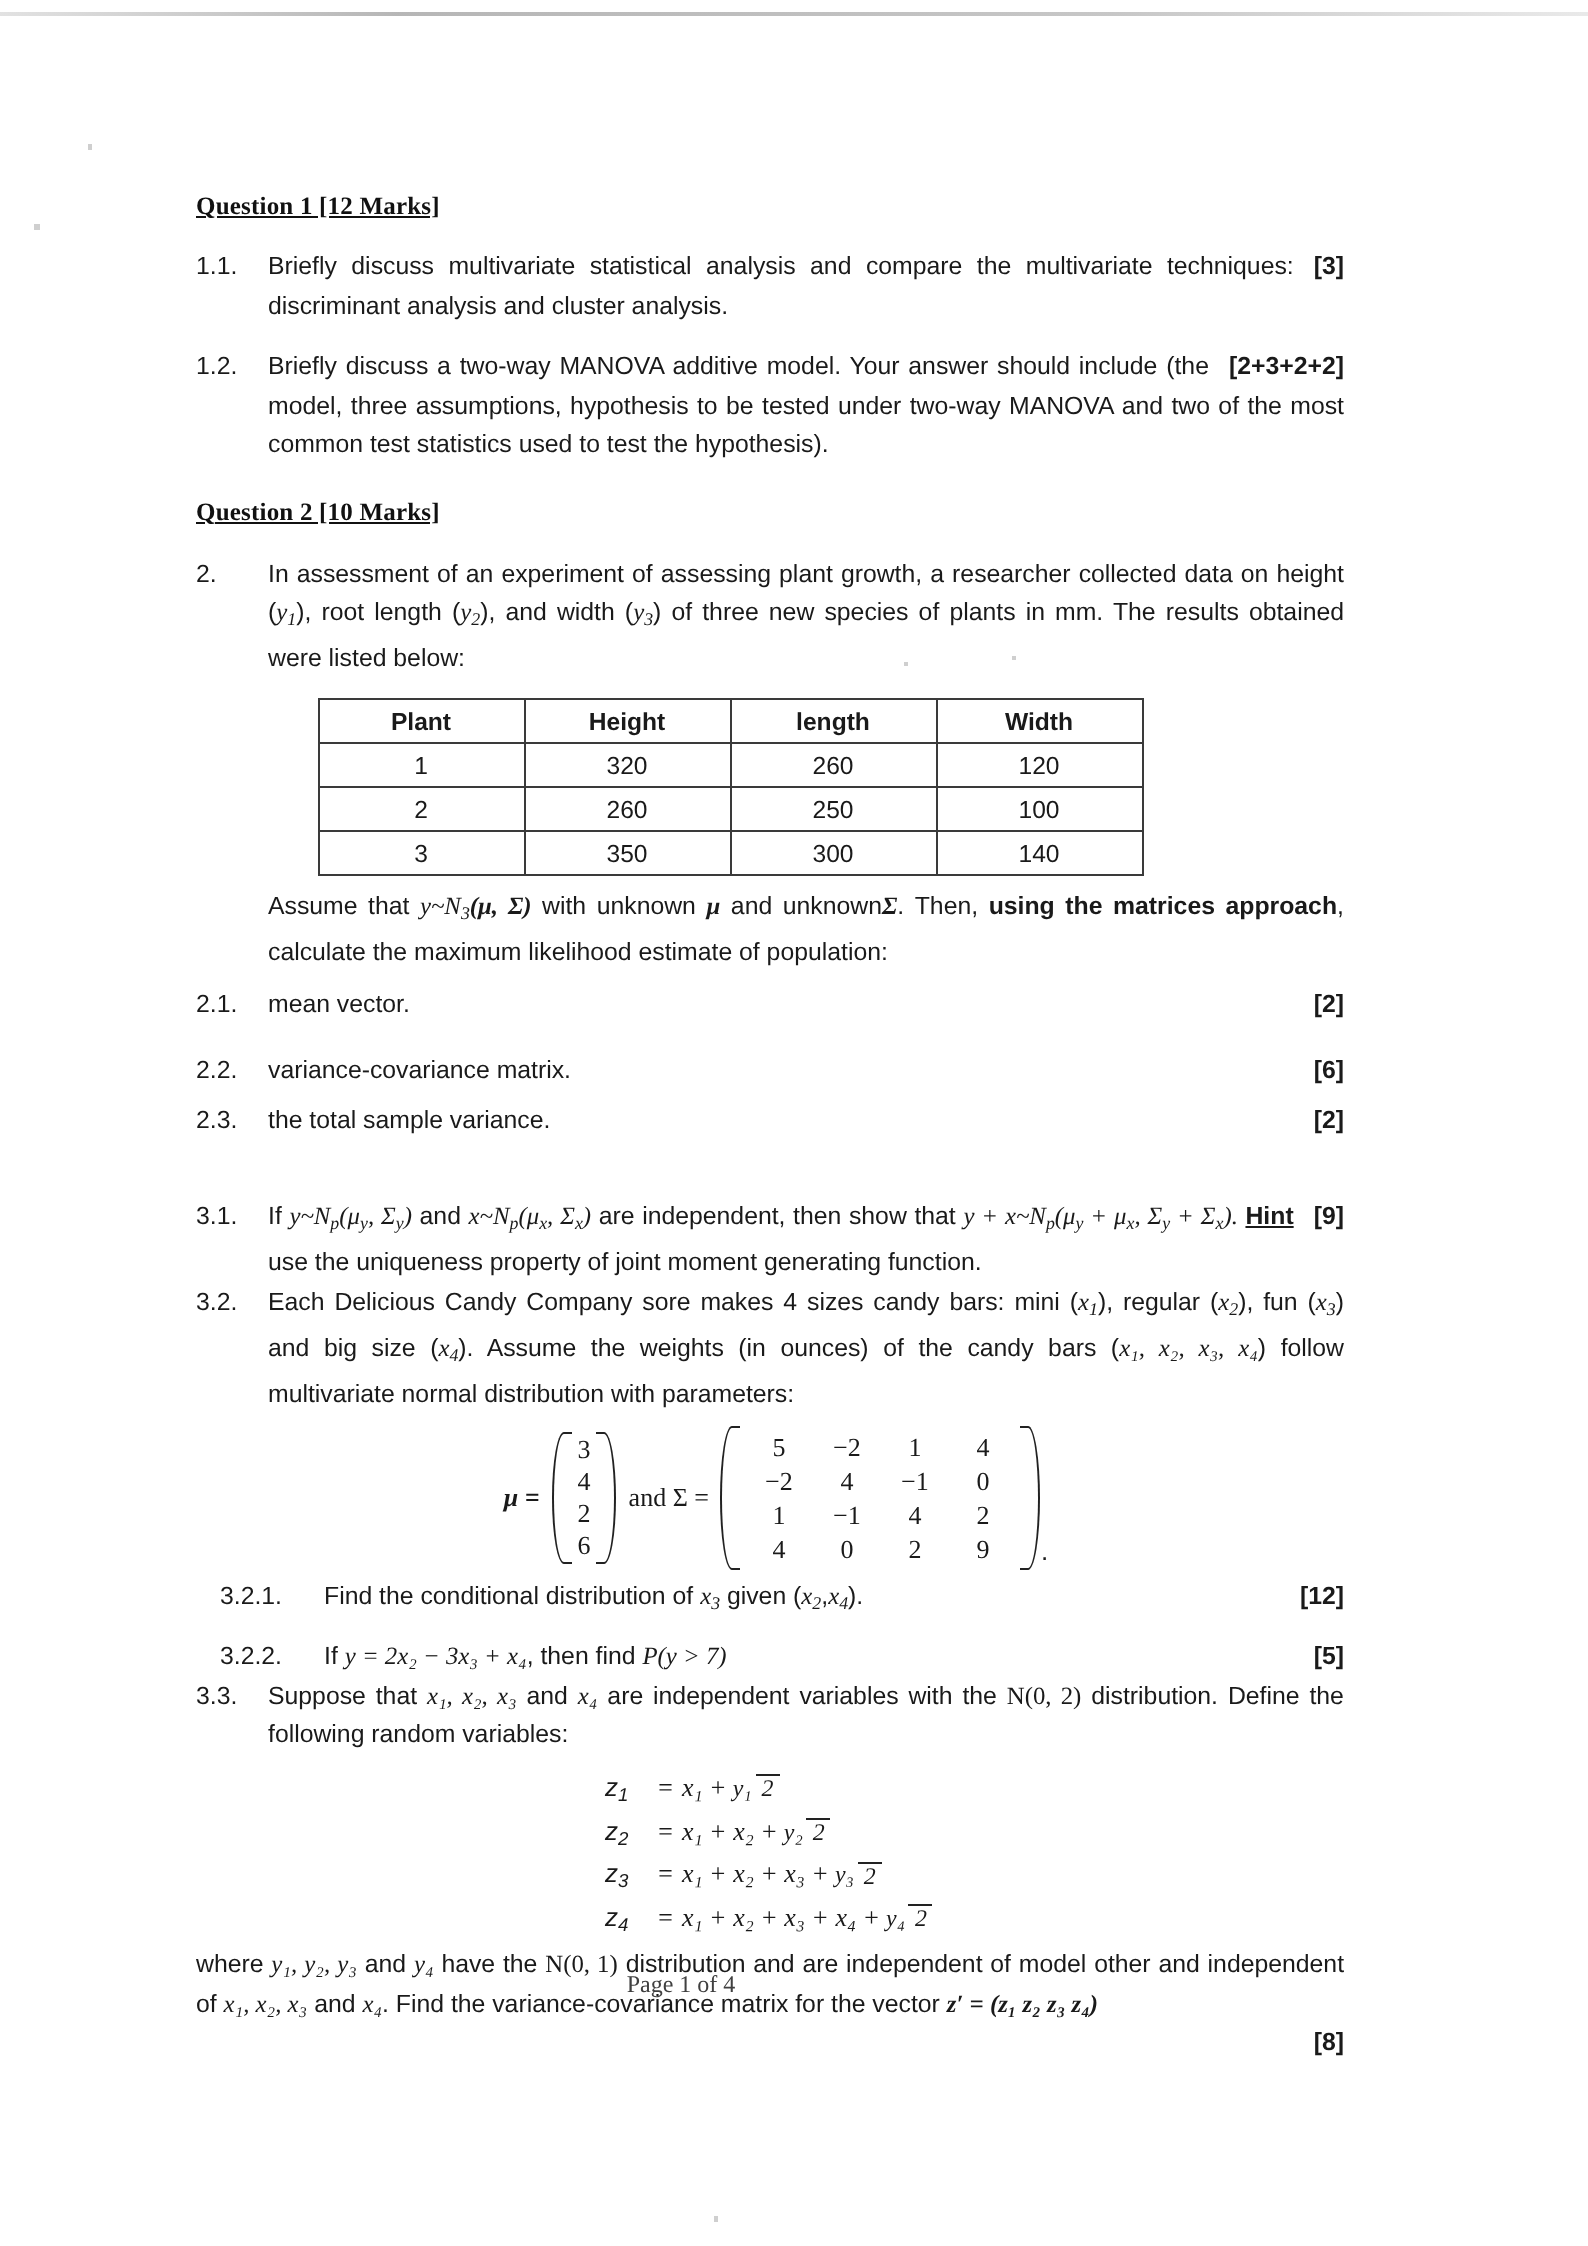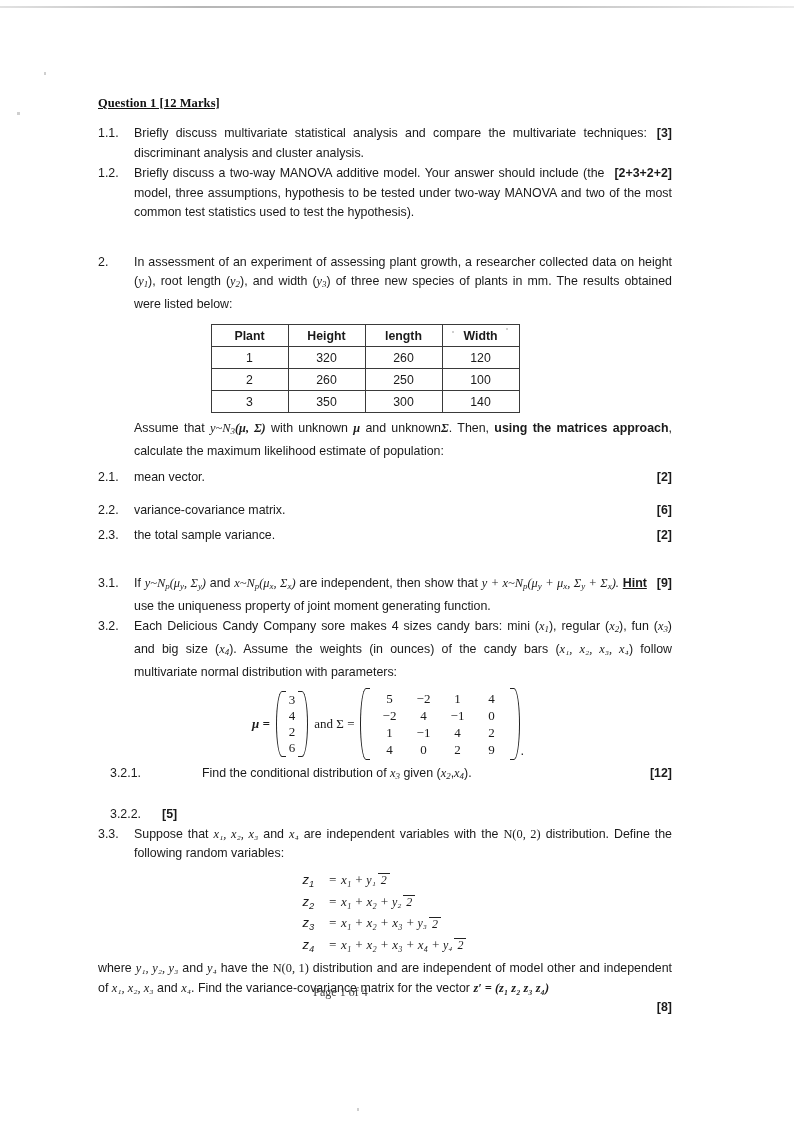--- a/index.html
+++ b/index.html
@@ -44,21 +44,21 @@
   .mi { font-family:"Liberation Serif", serif; font-style:italic; }
   .mb { font-family:"Liberation Serif", serif; font-style:italic; font-weight:bold; }
   .mu { font-family:"Liberation Serif", serif; font-style:normal; }
   sub { font-size:.72em; vertical-align:-.28em; }
 
   
   .tblwrap { margin:10px 0 6px 0; display:flex; justify-content:center; padding-right:40px; }
   table.data { border-collapse:collapse; font-size:12.3px; }
   table.data th, table.data td {
     border:1px solid #3a3a3a; text-align:center;
-    padding:2px 3px; width:70px; height:17px;
+    padding:2px 16px; width:70px; height:17px;
   }
   table.data th { font-weight:bold; }
 
   .indent-para { margin-left:36px; font-size:12.4px; line-height:19.5px; }
 
   
   .matrixline { display:flex; justify-content:center; align-items:center; margin:6px 0 4px 0; font-size:13px; }
   .paren { display:inline-flex; align-items:center; }
   .paren .br {
     width:9px; align-self:stretch;
@@ -94,38 +94,39 @@
   <div class="speck" style="left:17px;top:112px;width:3px;height:3px;"></div>
   <div class="speck" style="left:452px;top:331px;width:2px;height:2px;"></div>
   <div class="speck" style="left:506px;top:328px;width:2px;height:2px;"></div>
   <div class="speck" style="left:357px;top:1108px;width:2px;height:3px;"></div>
 
   <div class="content">
 
     <h2 class="qhead">Question 1 [12 Marks]</h2>
     <div style="height:13px"></div>
 
-    <div class="item" style="margin-bottom:1px;">
+    <div class="item" style="margin-bottom:11px;">
       <div class="num">1.1.</div>
       <div class="body just">
         <span class="marks">[3]</span>
         <span>Briefly discuss multivariate statistical analysis and compare the multivariate techniques: discriminant analysis and cluster analysis.</span>
       </div>
     </div>
 
     <div class="item">
       <div class="num">1.2.</div>
       <div class="body just">
         <span class="marks">[2+3+2+2]</span>
         <span>Briefly discuss a two-way MANOVA additive model. Your answer should include (the model, three assumptions, hypothesis to be tested under two-way MANOVA and two of the most common test statistics used to test the hypothesis).</span>
       </div>
     </div>
 
     <div style="height:16px"></div>
 
+    <h2 class="qhead">Question 2 [10 Marks]</h2>
     <div style="height:14px"></div>
 
     <div class="item">
       <div class="num">2.</div>
       <div class="body just">
         <span>In assessment of an experiment of assessing plant growth, a researcher collected data on height (</span><span class="mi"><span>y</span><sub>1</sub></span><span>), root length (</span><span class="mi"><span>y</span><sub>2</sub></span><span>), and width (</span><span class="mi"><span>y</span><sub>3</sub></span><span>) of three new species of plants in mm. The results obtained were listed below:</span>
       </div>
     </div>
 
     <div class="tblwrap">
@@ -251,35 +252,40 @@
           <span>4</span>
           <span>0</span>
           <span>2</span>
           <span>9</span>
         </span>
         <span class="br r"></span>
       </span>
       <span style="align-self:flex-end;padding-bottom:2px;">.</span>
     </div>
 
-    <div class="item item-sub" style="margin-left:12px;margin-bottom:18px;gap:40px;">
+    <div class="item item-sub" style="margin-left:12px;margin-bottom:7px;">
       <div class="num">3.2.1.</div>
       <div class="body row-end">
         <span>
           <span>Find the conditional distribution of</span>
           <span class="mi"><span>x</span><sub>3</sub></span>
           <span>given (</span><span class="mi"><span>x</span><sub>2</sub></span><span>,</span><span class="mi"><span>x</span><sub>4</sub></span><span>).</span>
         </span>
         <span style="font-weight:bold">[12]</span>
       </div>
     </div>
 
     <div class="item item-sub" style="margin-left:12px;justify-content:flex-end;">
       <div class="num">3.2.2.</div>
       <div class="body row-end">
+        <span>
+          <span>If</span>
+          <span class="mi">y = 2x₂ − 3x₃ + x₄</span><span>, then find</span>
+          <span class="mi">P(y &gt; 7)</span>
+        </span>
         <span style="font-weight:bold">[5]</span>
       </div>
     </div>
 
     <div class="item">
       <div class="num">3.3.</div>
       <div class="body just">
         <span>Suppose that</span>
         <span class="mi">x₁, x₂, x₃</span>
         <span>and</span>

